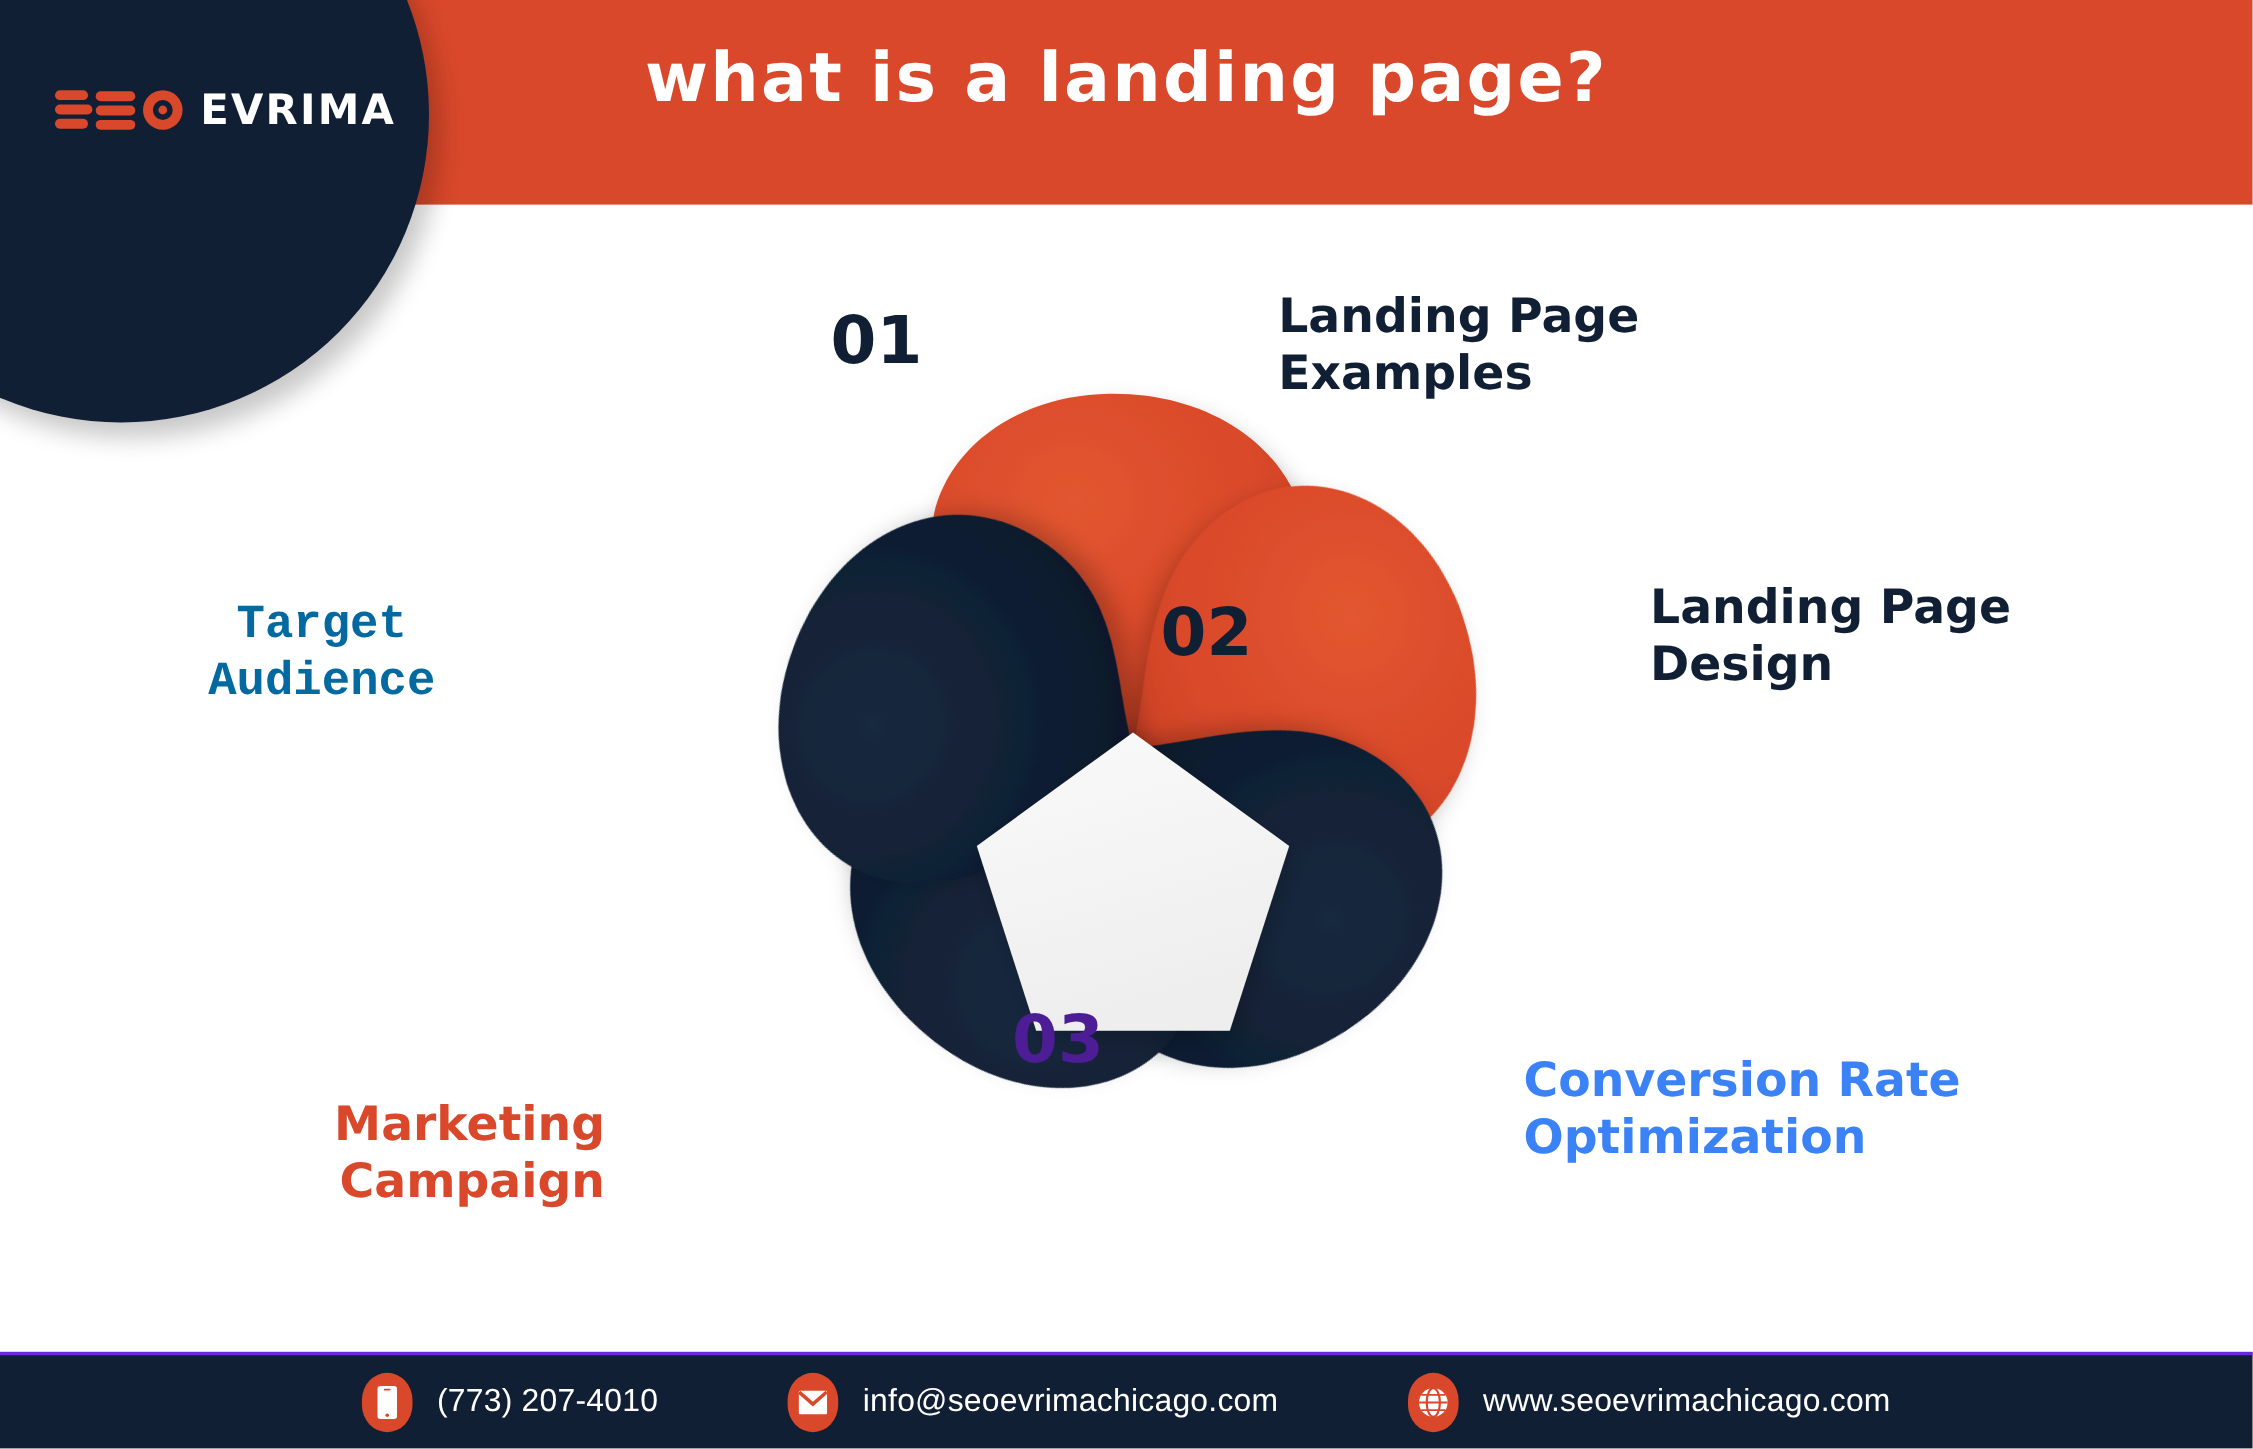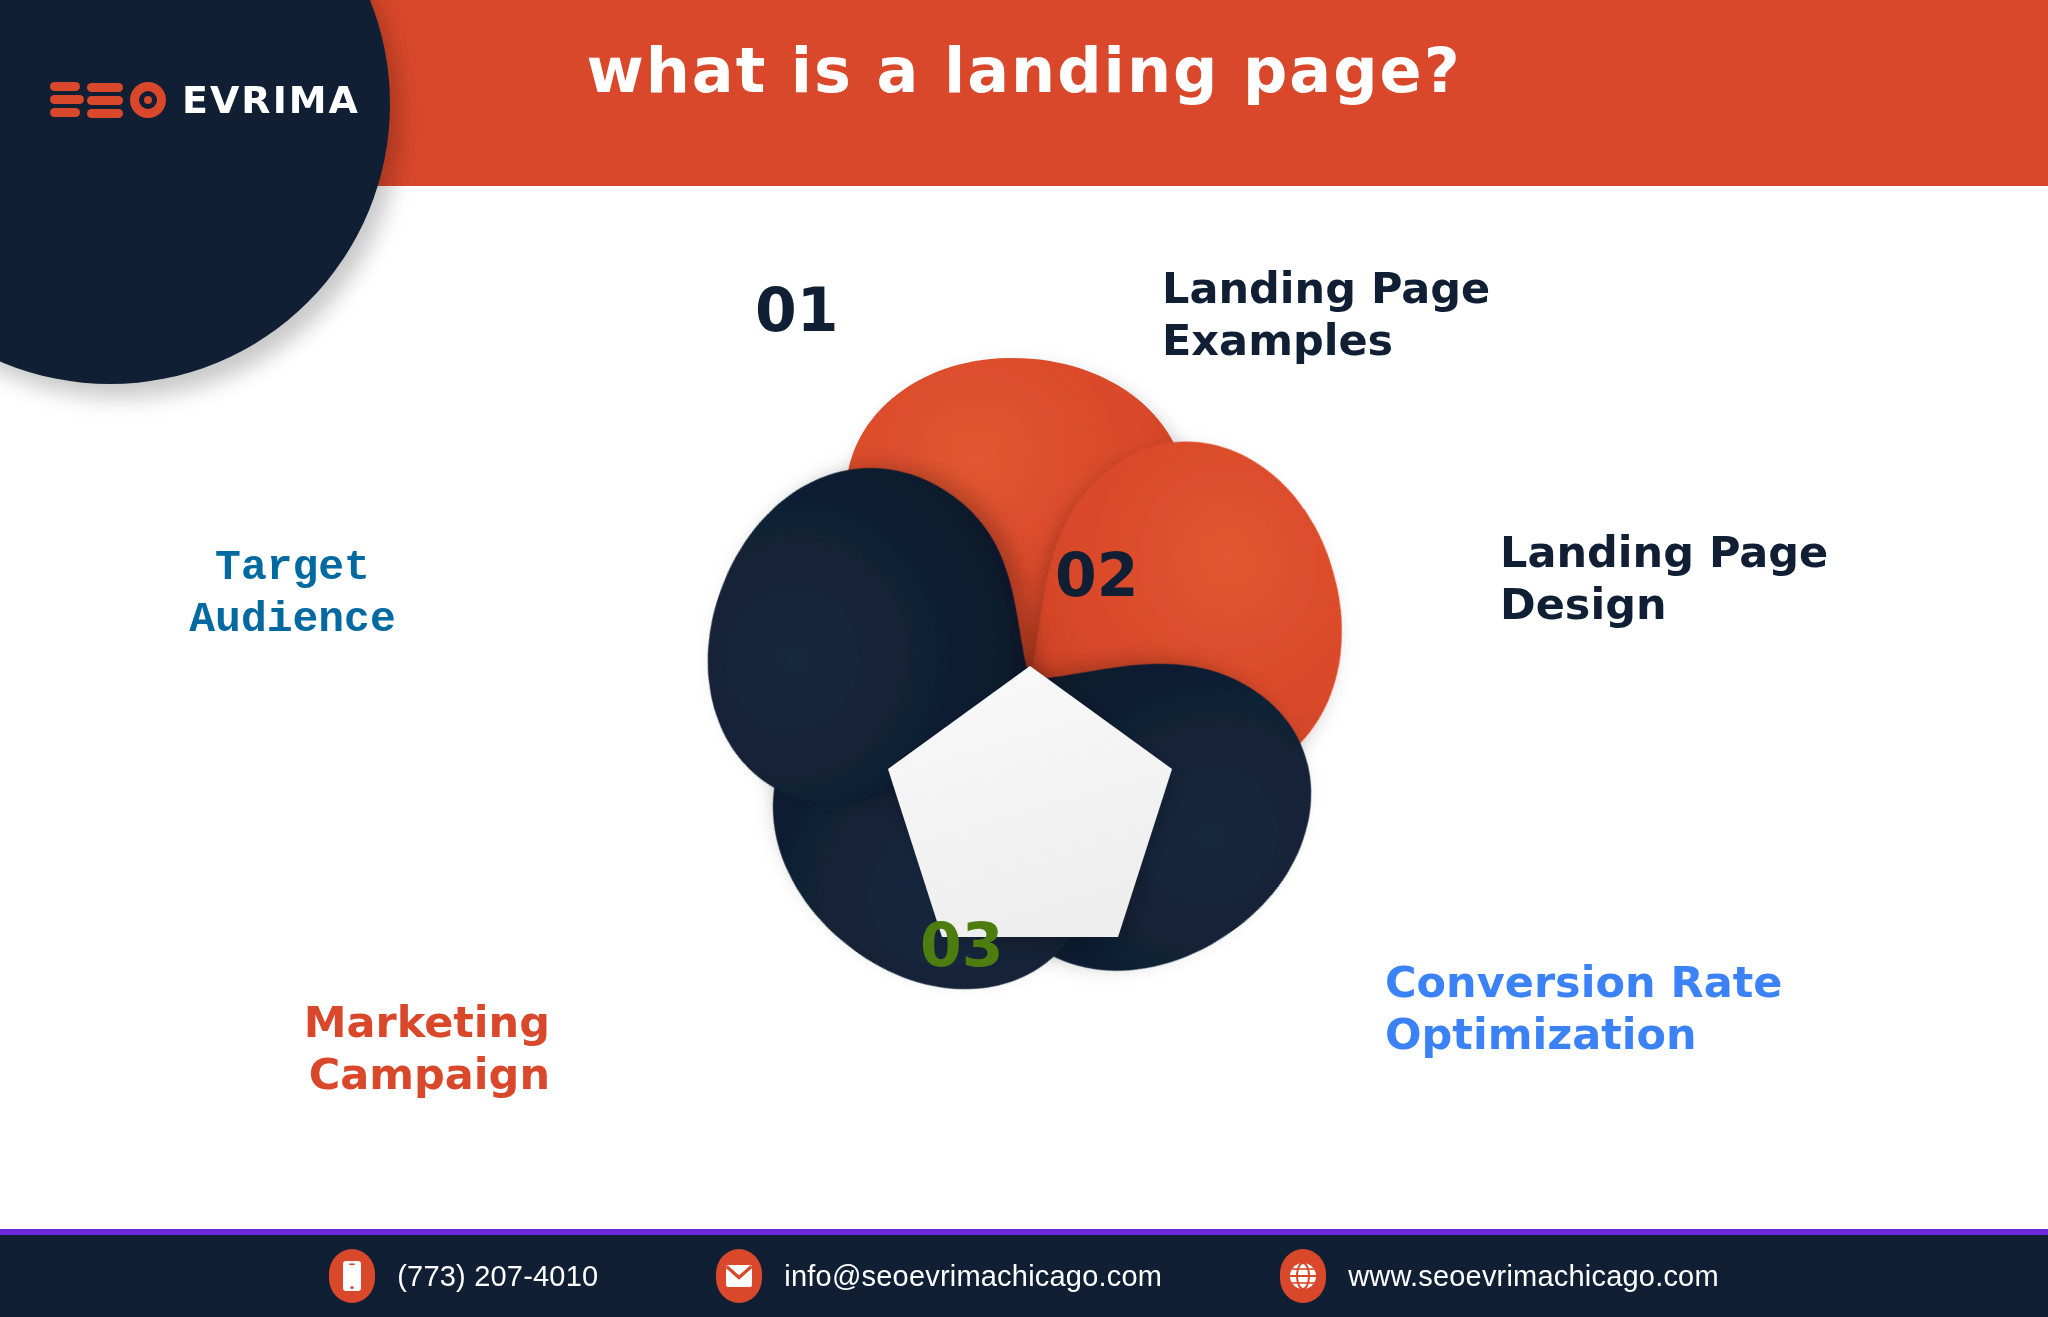--- a/index.html
+++ b/index.html
@@ -116,21 +116,21 @@
   .petal-num {
     position:absolute;
     font-size:60px;
     font-weight:bold;
     font-family:"DejaVu Sans", sans-serif;
     line-height:1;
     pointer-events:none;
   }
   .num-01 { left:255px;  top:80px;  color:#101f33; }
   .num-02 { left:555px;  top:345px; color:#101f33; }
-  .num-03 { left:420px;  top:715px; color:#4d7c0f; }
+  .num-03 { left:420px;  top:715px; color:#4c1d95; }
   .num-04 { left:105px;  top:715px; color:#ffffff; }
   .num-05 { left:-40px;  top:345px; color:#ffffff; }
 
   
   .label {
     position:absolute;
     font-size:43px;
     font-weight:bold;
     line-height:1.22;
     font-family:"DejaVu Sans", sans-serif;
@@ -145,21 +145,21 @@
   
   .footer {
     position:absolute;
     left:0; top:1229px;
     width:2048px; height:88px;
     background:#101f33;
     display:flex;
     align-items:center;
     justify-content:center;
     gap:118px;
-    border-top:6px solid #6d28d9;
+    border-top:3px solid #6d28d9;
   }
   .footer-item {
     display:flex;
     align-items:center;
     gap:22px;
   }
   .f-icon {
     width:46px; height:54px;
     border-radius:50%/46%;
     background:#d9482a;

